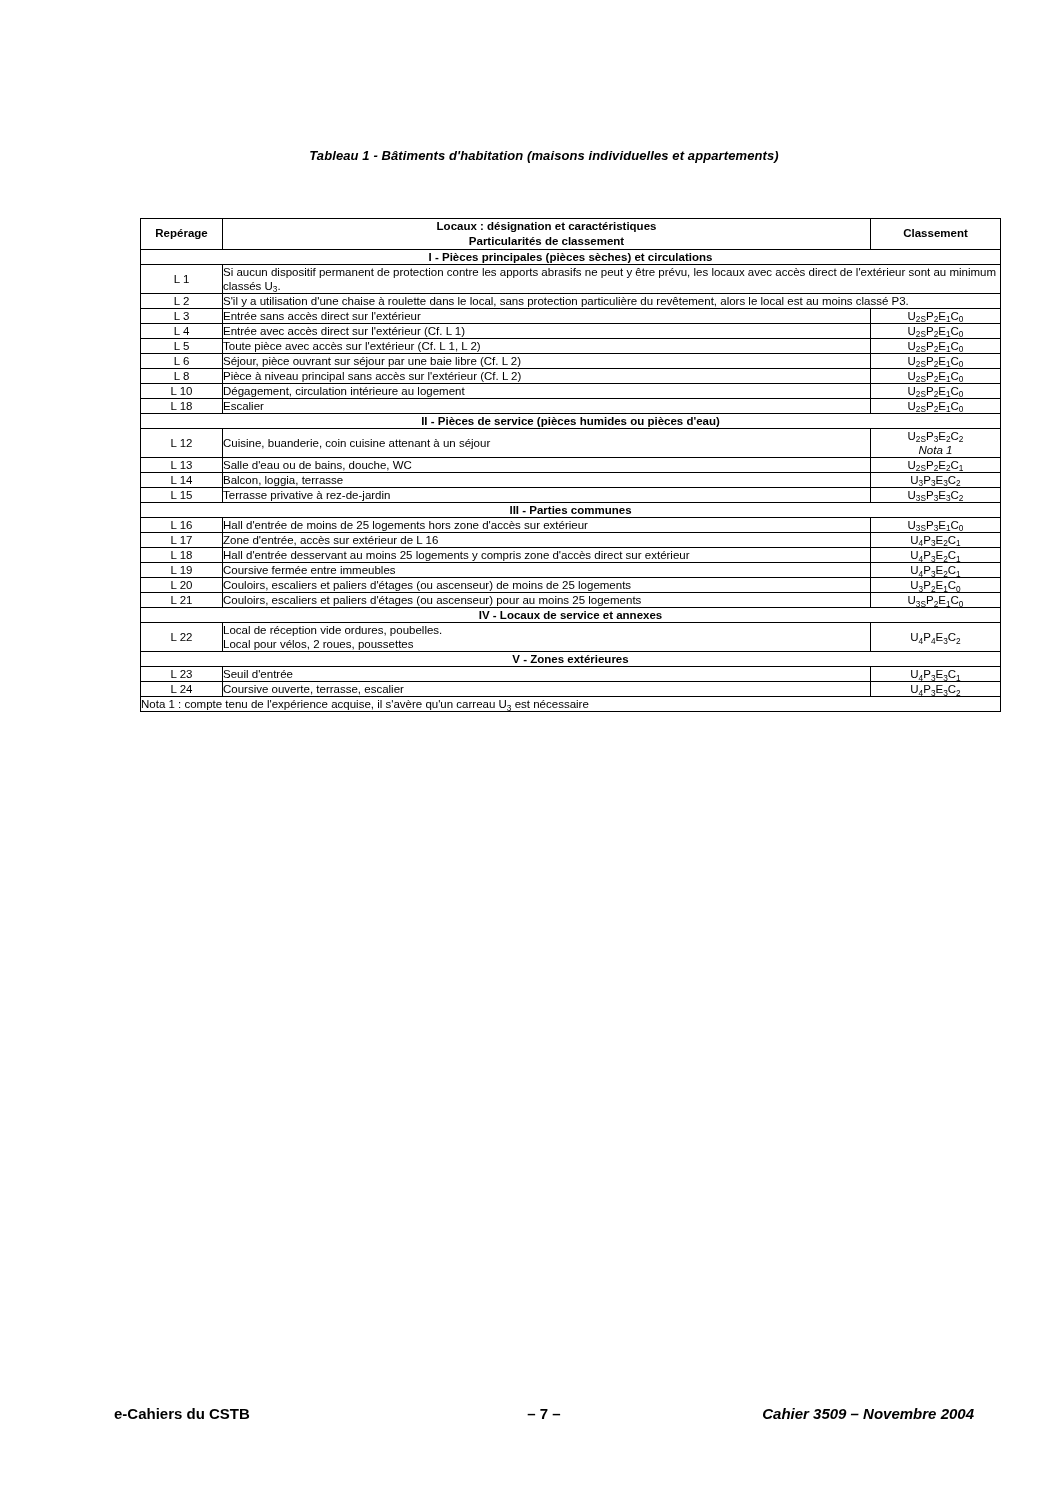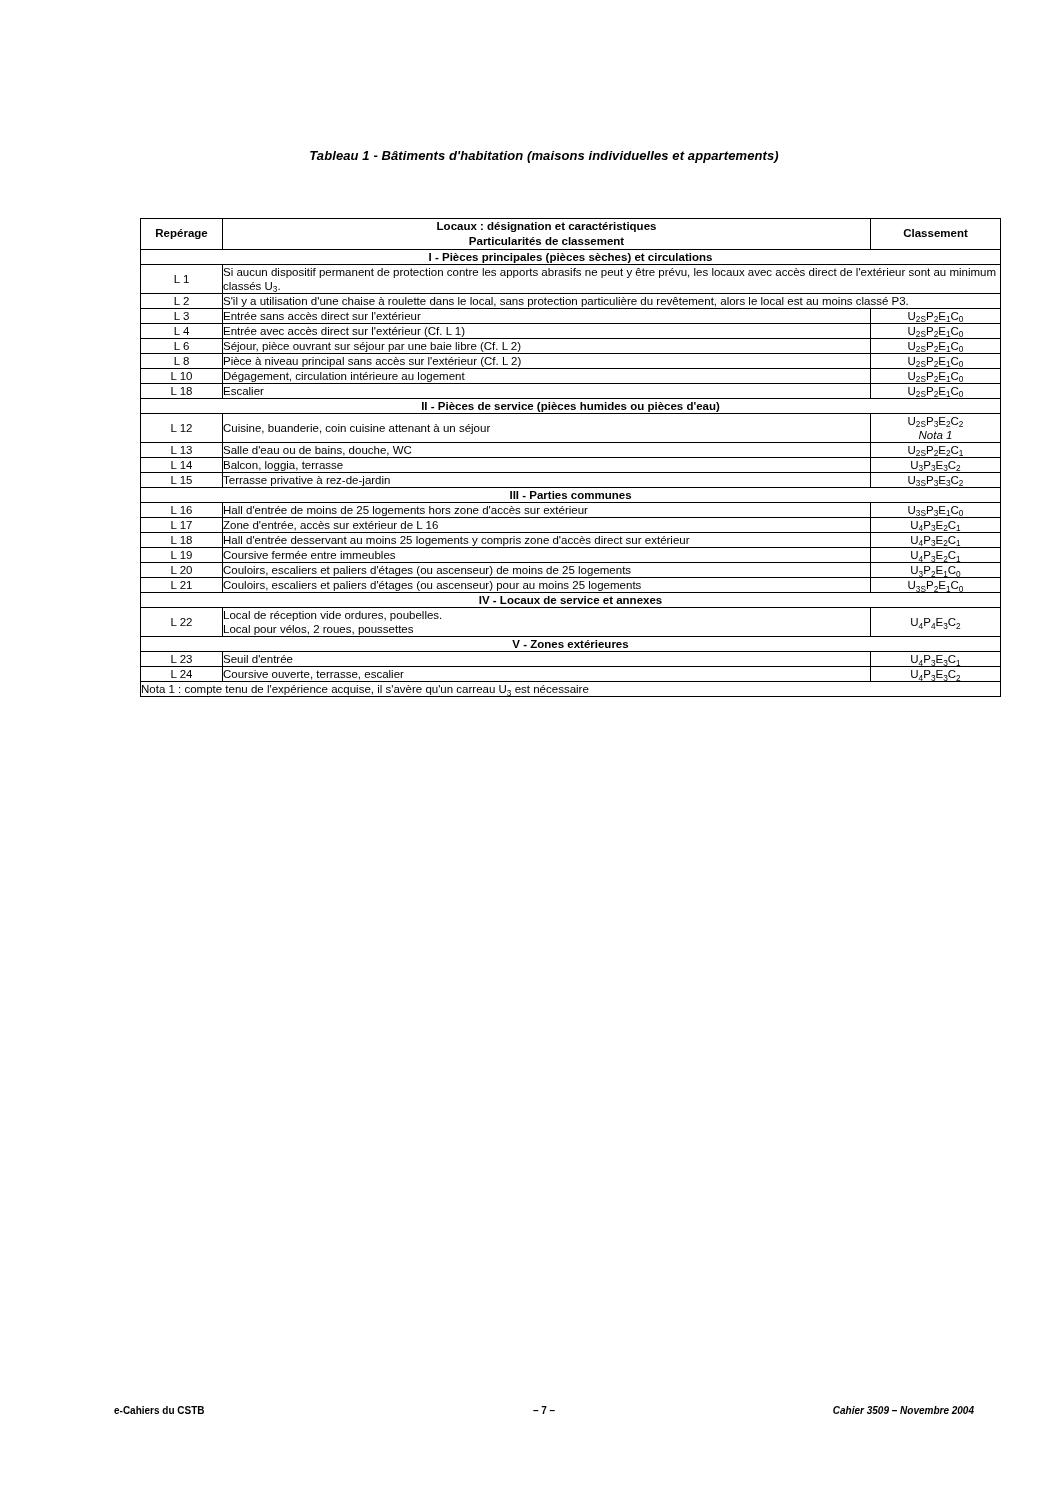--- a/index.html
+++ b/index.html
@@ -120,21 +120,21 @@
   }
 
   
   .page-footer {
     position: absolute;
     left: 98px;
     top: 1405px;
     width: 860px;
     display: flex;
     align-items: flex-start;
-    font-size: 10px;
+    font-size: 15px;
     font-weight: bold;
     gap: 24px;
   }
   .pf-left  { flex: 0 0 300px; text-align: left; }
   .pf-center{ flex: 1 1 auto;  text-align: center; }
   .pf-right { flex: 0 0 300px; text-align: right; font-style: italic; }
 </style>
 </head>
 <body>
 
@@ -175,20 +175,25 @@
             <td class="cell-rep">L 3</td>
             <td class="cell-desc">Entrée sans accès direct sur l'extérieur</td>
             <td class="cell-cls">U<sub>2S</sub>P<sub>2</sub>E<sub>1</sub>C<sub>0</sub></td>
           </tr>
           <tr>
             <td class="cell-rep">L 4</td>
             <td class="cell-desc">Entrée avec accès direct sur l'extérieur (Cf. L 1)</td>
             <td class="cell-cls">U<sub>2S</sub>P<sub>2</sub>E<sub>1</sub>C<sub>0</sub></td>
           </tr>
           <tr>
+            <td class="cell-rep">L 5</td>
+            <td class="cell-desc">Toute pièce avec accès sur l'extérieur (Cf. L 1, L 2)</td>
+            <td class="cell-cls">U<sub>2S</sub>P<sub>2</sub>E<sub>1</sub>C<sub>0</sub></td>
+          </tr>
+          <tr>
             <td class="cell-rep">L 6</td>
             <td class="cell-desc">Séjour, pièce ouvrant sur séjour par une baie libre (Cf. L 2)</td>
             <td class="cell-cls">U<sub>2S</sub>P<sub>2</sub>E<sub>1</sub>C<sub>0</sub></td>
           </tr>
           <tr>
             <td class="cell-rep">L 8</td>
             <td class="cell-desc">Pièce à niveau principal sans accès sur l'extérieur (Cf. L 2)</td>
             <td class="cell-cls">U<sub>2S</sub>P<sub>2</sub>E<sub>1</sub>C<sub>0</sub></td>
           </tr>
           <tr>

